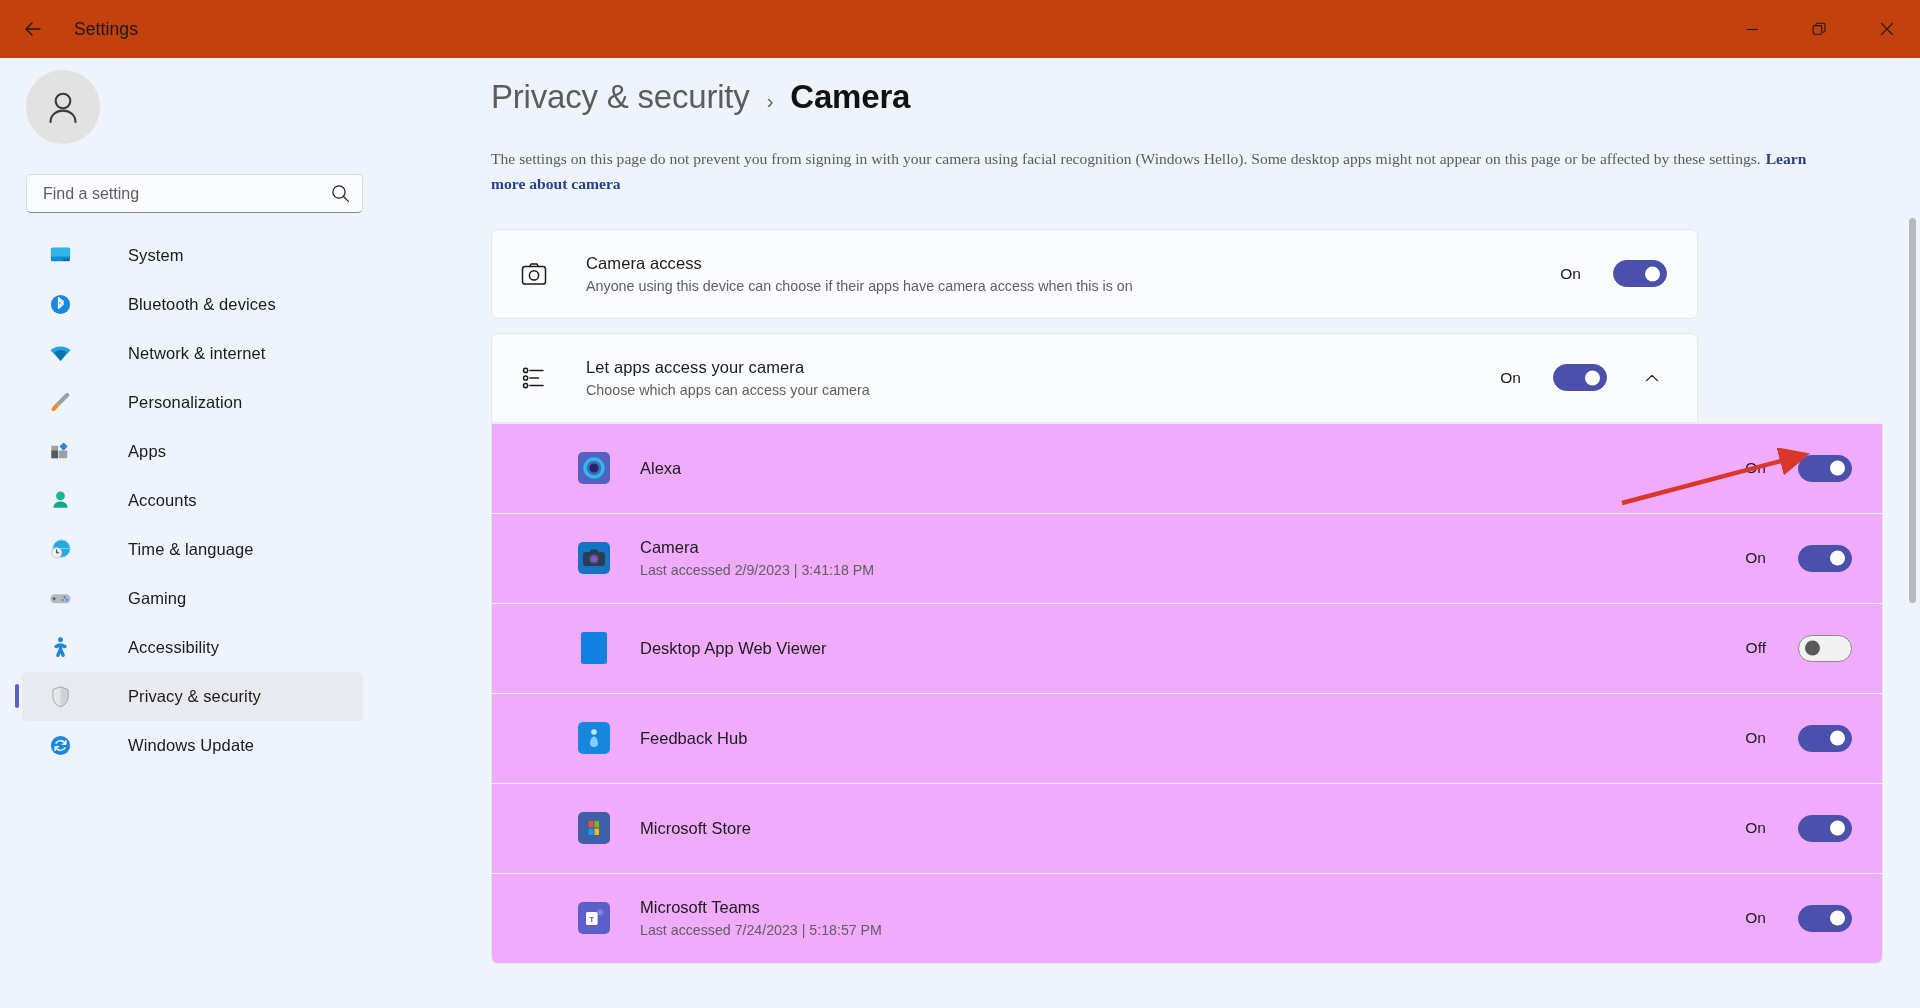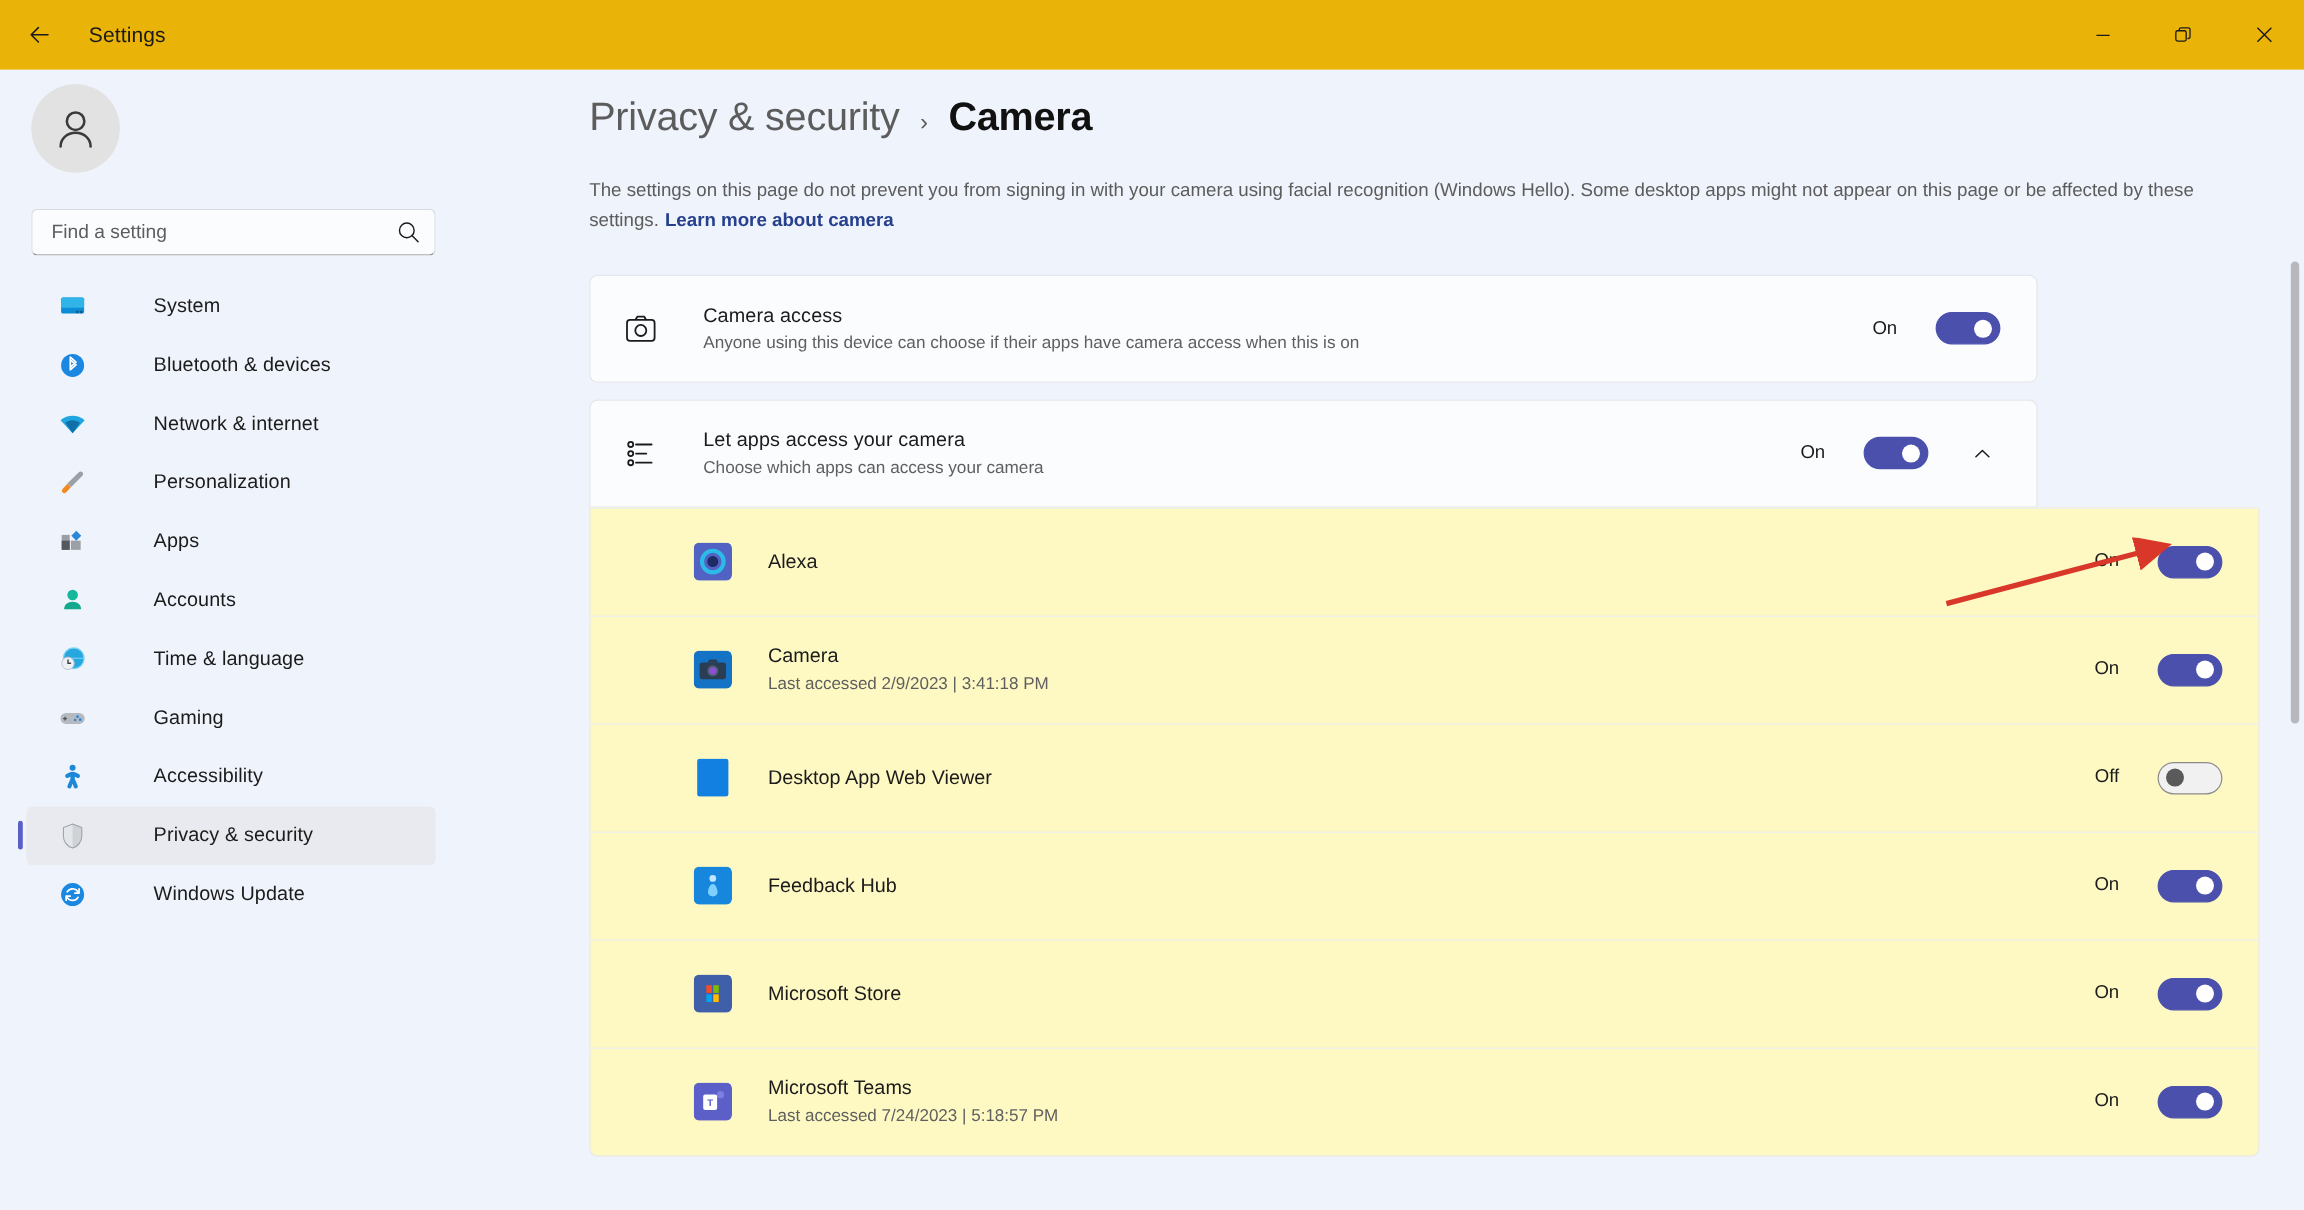--- a/index.html
+++ b/index.html
@@ -16,21 +16,21 @@
     display: flex;
     flex-direction: column;
   }
 
   
   .titlebar {
     height: 58px;
     flex: 0 0 58px;
     display: flex;
     align-items: center;
-    background: #eab308;
+    background: #c2410c;
     position: relative;
     z-index: 20;
   }
   .back-btn {
     width: 46px; height: 46px;
     margin-left: 10px;
     display: flex; align-items: center; justify-content: center;
     border-radius: 6px;
     cursor: pointer;
   }
@@ -161,20 +161,21 @@
     color: #111;
     font-weight: 600;
     letter-spacing: -0.2px;
   }
   .page-desc {
     font-size: 15.6px;
     color: #5c5c5c;
     line-height: 1.62;
     max-width: 1390px;
     margin-bottom: 32px;
+    font-family: Liberation Serif, serif;
   }
   .page-desc .link {
     color: #26408e;
     font-weight: 700;
     cursor: pointer;
     margin-left: 5px;
   }
 
   
   .card {
@@ -246,21 +247,21 @@
     width: 30px; height: 30px;
     display: flex; align-items: center; justify-content: center;
     cursor: pointer;
     border-radius: 4px;
     margin-left: -2px;
   }
 
   
   .applist {
     width: 1392px;
-    background: #fef9c3;
+    background: #f0abfc;
     border: 1px solid #e6e7ea;
     border-top: none;
     border-radius: 0 0 7px 7px;
   }
   .app-row {
     display: flex;
     align-items: center;
     min-height: 90px;
     padding: 0 30px 0 86px;
     border-top: 1px solid #eceef1;

